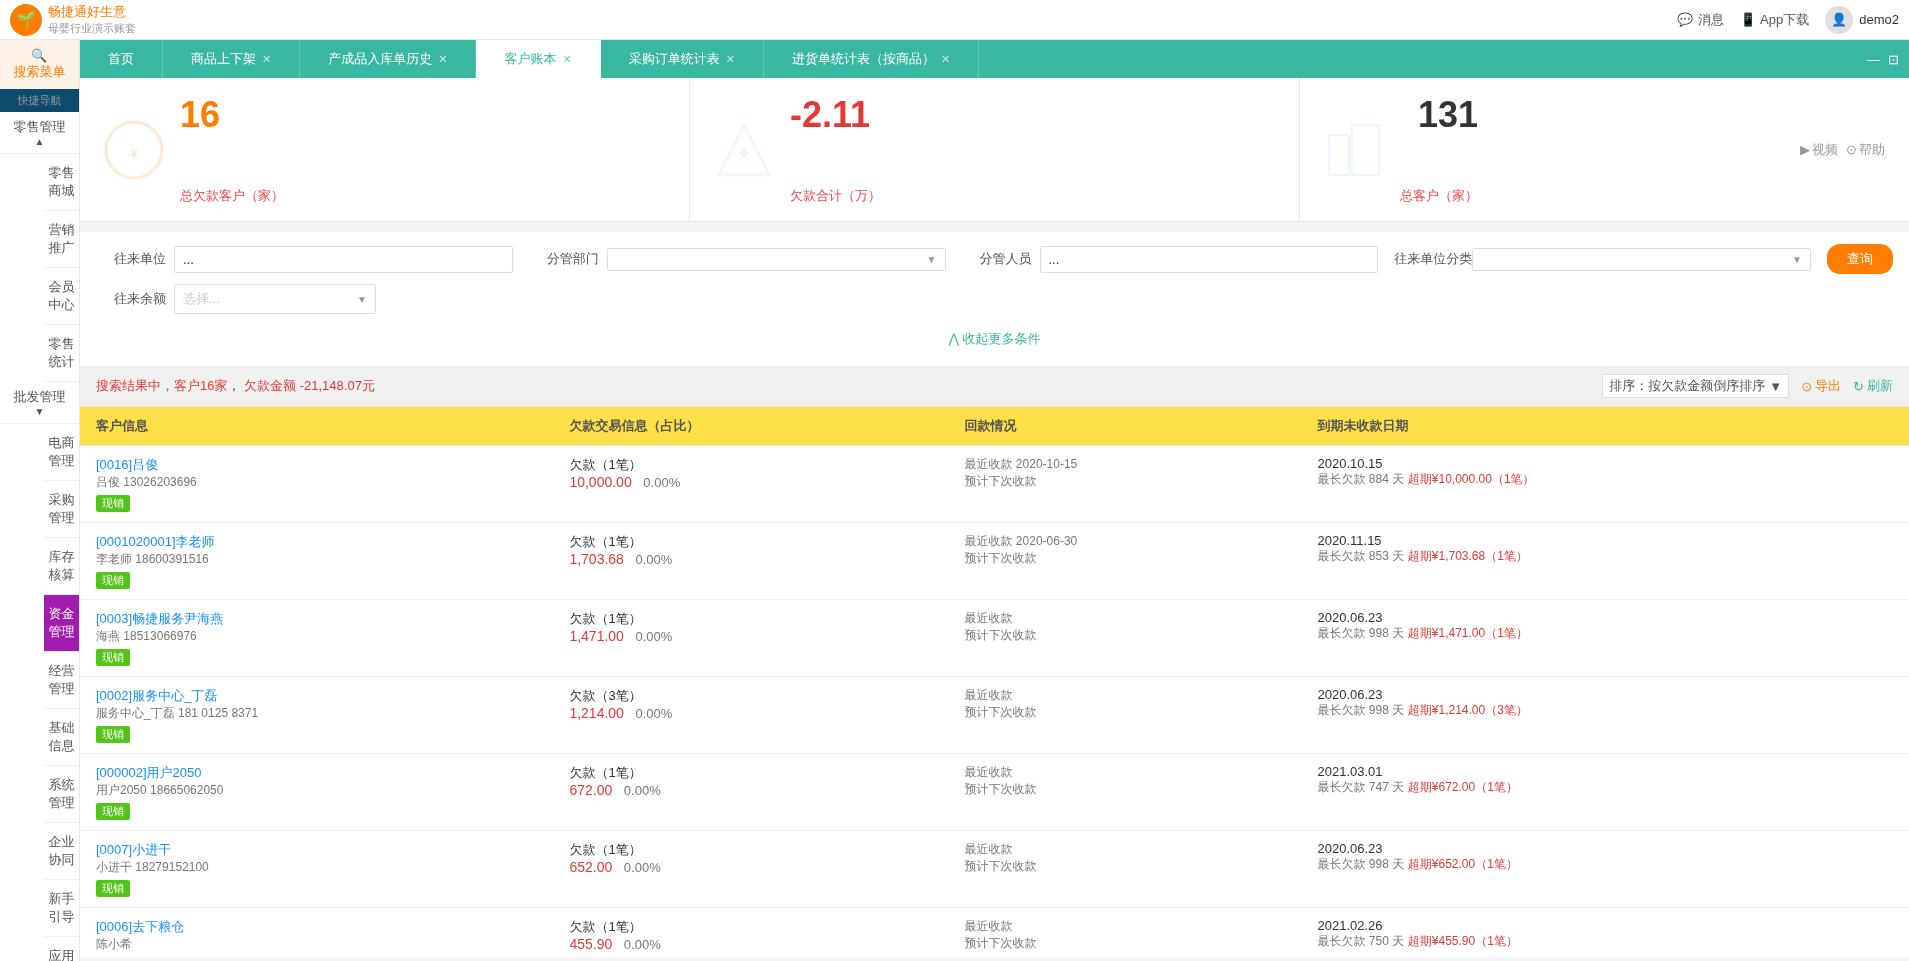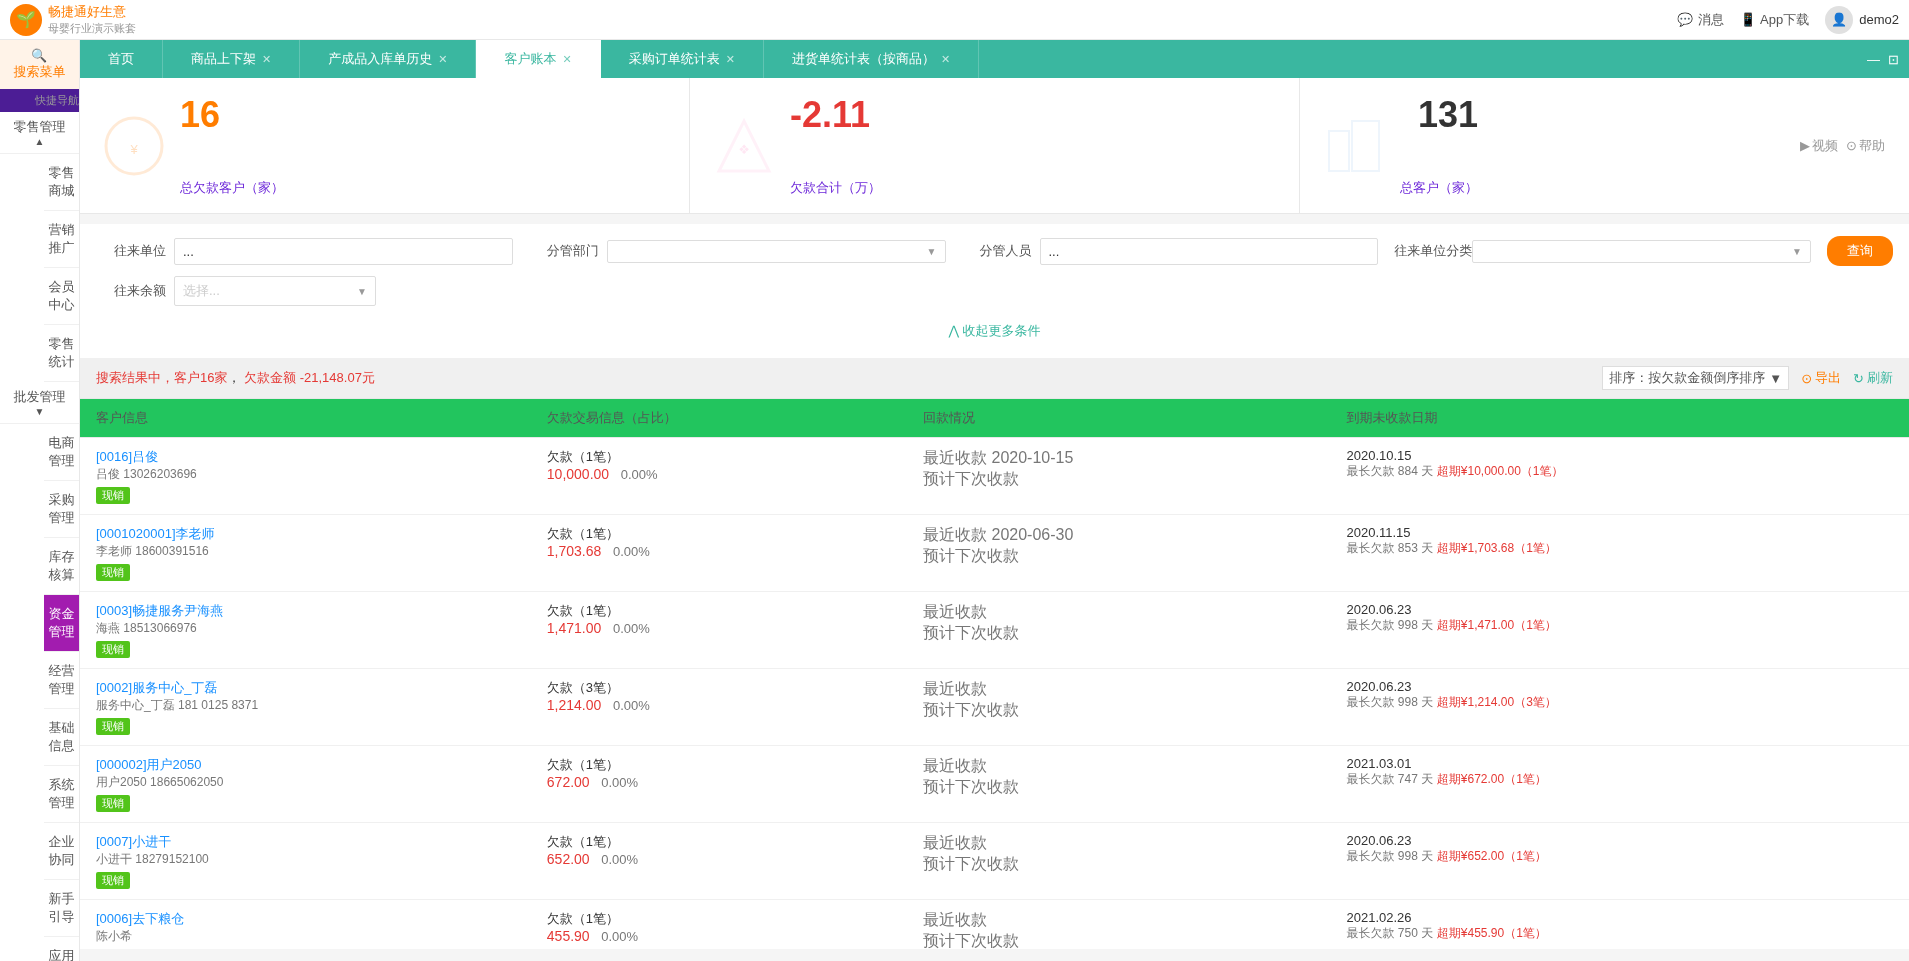--- a/index.html
+++ b/index.html
@@ -15,21 +15,21 @@
     .top-bar-right .msg { display: flex; align-items: center; gap: 4px; color: #555; cursor: pointer; }
     .top-bar-right .app-dl { display: flex; align-items: center; gap: 4px; color: #555; cursor: pointer; }
     .top-bar-right .user { display: flex; align-items: center; gap: 6px; cursor: pointer; }
     .user-avatar { width: 28px; height: 28px; border-radius: 50%; background: #e0e0e0; overflow: hidden; display: flex; align-items: center; justify-content: center; }
 
     .main-layout { display: flex; flex: 1; overflow: hidden; }
 
     
     .sidebar { width: 80px; background: #fff; border-right: 1px solid #e8e8e8; display: flex; flex-direction: column; flex-shrink: 0; overflow-y: auto; }
     .sidebar-search { padding: 8px 6px; background: #fff3e8; color: #ff7d00; text-align: center; font-size: 12px; cursor: pointer; }
-    .sidebar-nav-label { font-size: 11px; color: #999; text-align: right; padding: 4px 0; background: #4c1d95; }
+    .sidebar-nav-label { font-size: 11px; color: #999; text-align: center; padding: 4px 0; background: #0c4a6e; }
     .sidebar-item { padding: 10px 4px; text-align: center; font-size: 12px; color: #555; cursor: pointer; border-bottom: 1px solid #f0f0f0; margin-left: 44px; }
     .sidebar-item.active { color: #fff; background: #a21caf; }
     .sidebar-section { padding: 6px 4px; text-align: center; font-size: 12px; color: #555; cursor: pointer; border-bottom: 1px solid #f0f0f0; display: flex; flex-direction: column; align-items: center; }
     .sidebar-section .arrow { font-size: 10px; }
 
     
     .content-area { flex: 1; display: flex; flex-direction: column; overflow: hidden; }
 
     
     .tabs-bar { display: flex; align-items: center; background: #3ab7a0; height: 38px; flex-shrink: 0; }
@@ -47,21 +47,21 @@
     .stat-card:last-child { border-right: none; text-align: right; }
     .stat-icon { width: 60px; height: 60px; margin-right: 16px; opacity: 0.3; display: flex; align-items: center; justify-content: center; font-size: 40px; }
     .stat-icon.orange { color: #ff7d00; opacity: 0.4; }
     .stat-icon.pink { color: #ff69b4; opacity: 0.3; }
     .stat-icon.blue { color: #4a90d9; opacity: 0.3; }
     .stat-info { display: flex; flex-direction: column; gap: 43px; }
     .stat-value { font-size: 36px; font-weight: bold; }
     .stat-value.orange { color: #ff7d00; }
     .stat-value.red { color: #e53935; }
     .stat-value.dark { color: #333; font-weight: 900; }
-    .stat-label { font-size: 13px; color: #6d28d9; margin-top: 0; }
+    .stat-label { font-size: 13px; color: #ef4444; margin-top: 8px; }
     .stat-card-actions { margin-left: auto; display: flex; gap: 8px; align-items: flex-start; }
     .stat-action-btn { font-size: 12px; color: #999; cursor: pointer; display: flex; align-items: center; gap: 2px; }
 
     
     .filter-area { background: #fff; padding: 12px 16px; margin-bottom: 0; }
     .filter-row { display: flex; align-items: center; gap: 16px; margin-bottom: 10px; }
     .filter-item { display: flex; align-items: center; gap: 8px; flex: 1; }
     .filter-label { color: #555; white-space: nowrap; width: 70px; text-align: right; }
     .filter-input { flex: 1; border: 1px solid #ddd; border-radius: 2px; padding: 5px 8px; color: #333; background: #fff; cursor: pointer; display: flex; align-items: center; justify-content: space-between; }
     .filter-select { flex: 1; border: 1px solid #ddd; border-radius: 2px; padding: 5px 8px; background: #fff; color: #333; display: flex; align-items: center; justify-content: space-between; cursor: pointer; }
@@ -72,29 +72,29 @@
     .results-bar { background: #f0f0f0; padding: 8px 16px; display: flex; align-items: center; justify-content: space-between; border-bottom: 1px solid #e8e8e8; }
     .results-info { font-size: 13px; color: #333; }
     .results-info span { color: #e53935; }
     .results-actions { display: flex; align-items: center; gap: 12px; font-size: 12px; color: #555; }
     .sort-select { border: 1px solid #ddd; padding: 2px 6px; background: #fff; cursor: pointer; display: flex; align-items: center; gap: 4px; }
     .export-btn { color: #ff7d00; cursor: pointer; display: flex; align-items: center; gap: 3px; }
     .refresh-btn { color: #3ab7a0; cursor: pointer; display: flex; align-items: center; gap: 3px; }
 
     
     .data-table { width: 100%; background: #fff; border-collapse: collapse; }
-    .data-table th { background: #22c55e; padding: 10px 16px; text-align: left; color: #555; font-weight: normal; border-bottom: 1px solid #e8e8e8; font-size: 13px; }
+    .data-table th { background: #fde047; padding: 10px 16px; text-align: left; color: #555; font-weight: bold; border-bottom: 1px solid #e8e8e8; font-size: 13px; }
     .data-table td { padding: 10px 16px; border-bottom: 1px solid #f0f0f0; vertical-align: top; font-size: 13px; }
     .customer-name { color: #1890ff; cursor: pointer; font-size: 13px; }
     .customer-phone { color: #777; font-size: 12px; }
     .tag { display: inline-block; padding: 1px 6px; border-radius: 2px; font-size: 11px; color: #fff; background: #52c41a; margin-top: 4px; }
     .debt-count { color: #333; }
     .debt-amount { color: #e53935; font-size: 14px; font-weight: 500; }
     .debt-ratio { color: #777; margin-left: 8px; }
-    .recovery-info { color: #777; font-size: 16px; margin-top: 8px; }
+    .recovery-info { color: #777; font-size: 12px; margin-top: 8px; }
     .overdue-info { color: #e53935; font-size: 12px; cursor: pointer; }
     .overdue-days { color: #777; font-size: 12px; }
     .overdue-date { color: #333; font-size: 13px; }
 
     .table-container { overflow-y: auto; max-height: 550px; }
 
     
     ::-webkit-scrollbar { width: 6px; height: 6px; }
     ::-webkit-scrollbar-thumb { background: #ccc; border-radius: 3px; }
     ::-webkit-scrollbar-track { background: #f5f5f5; }

